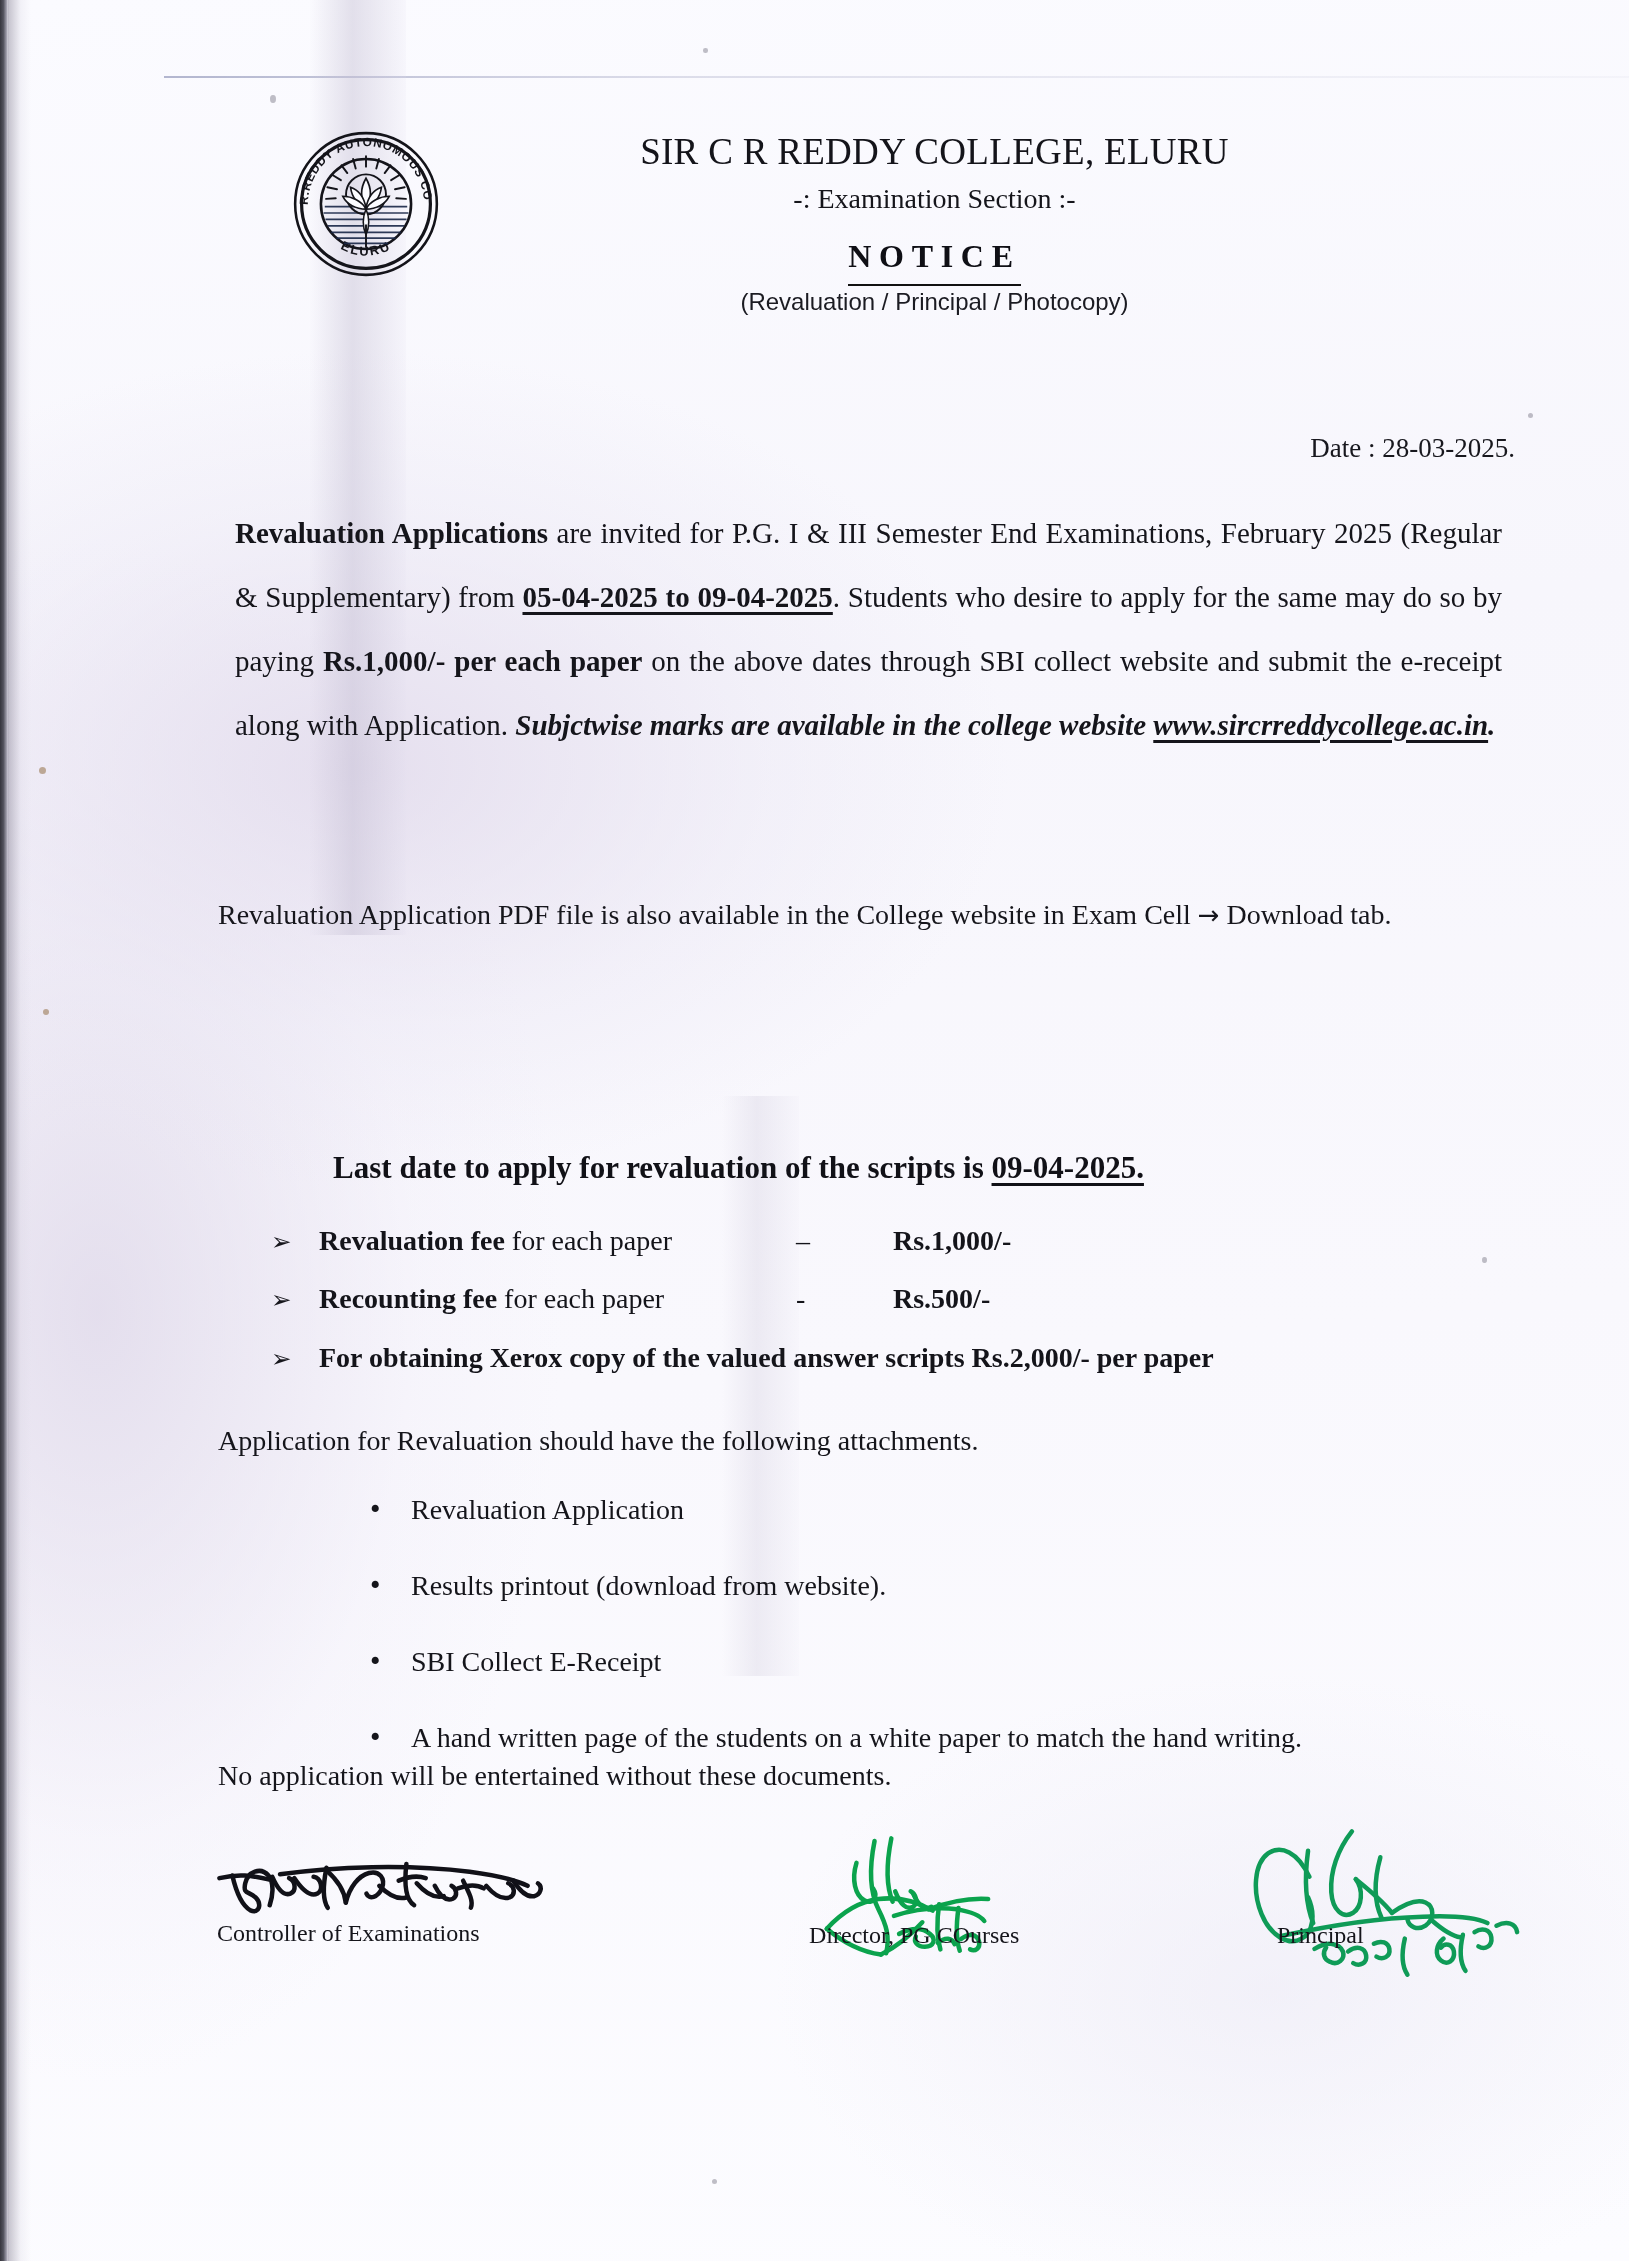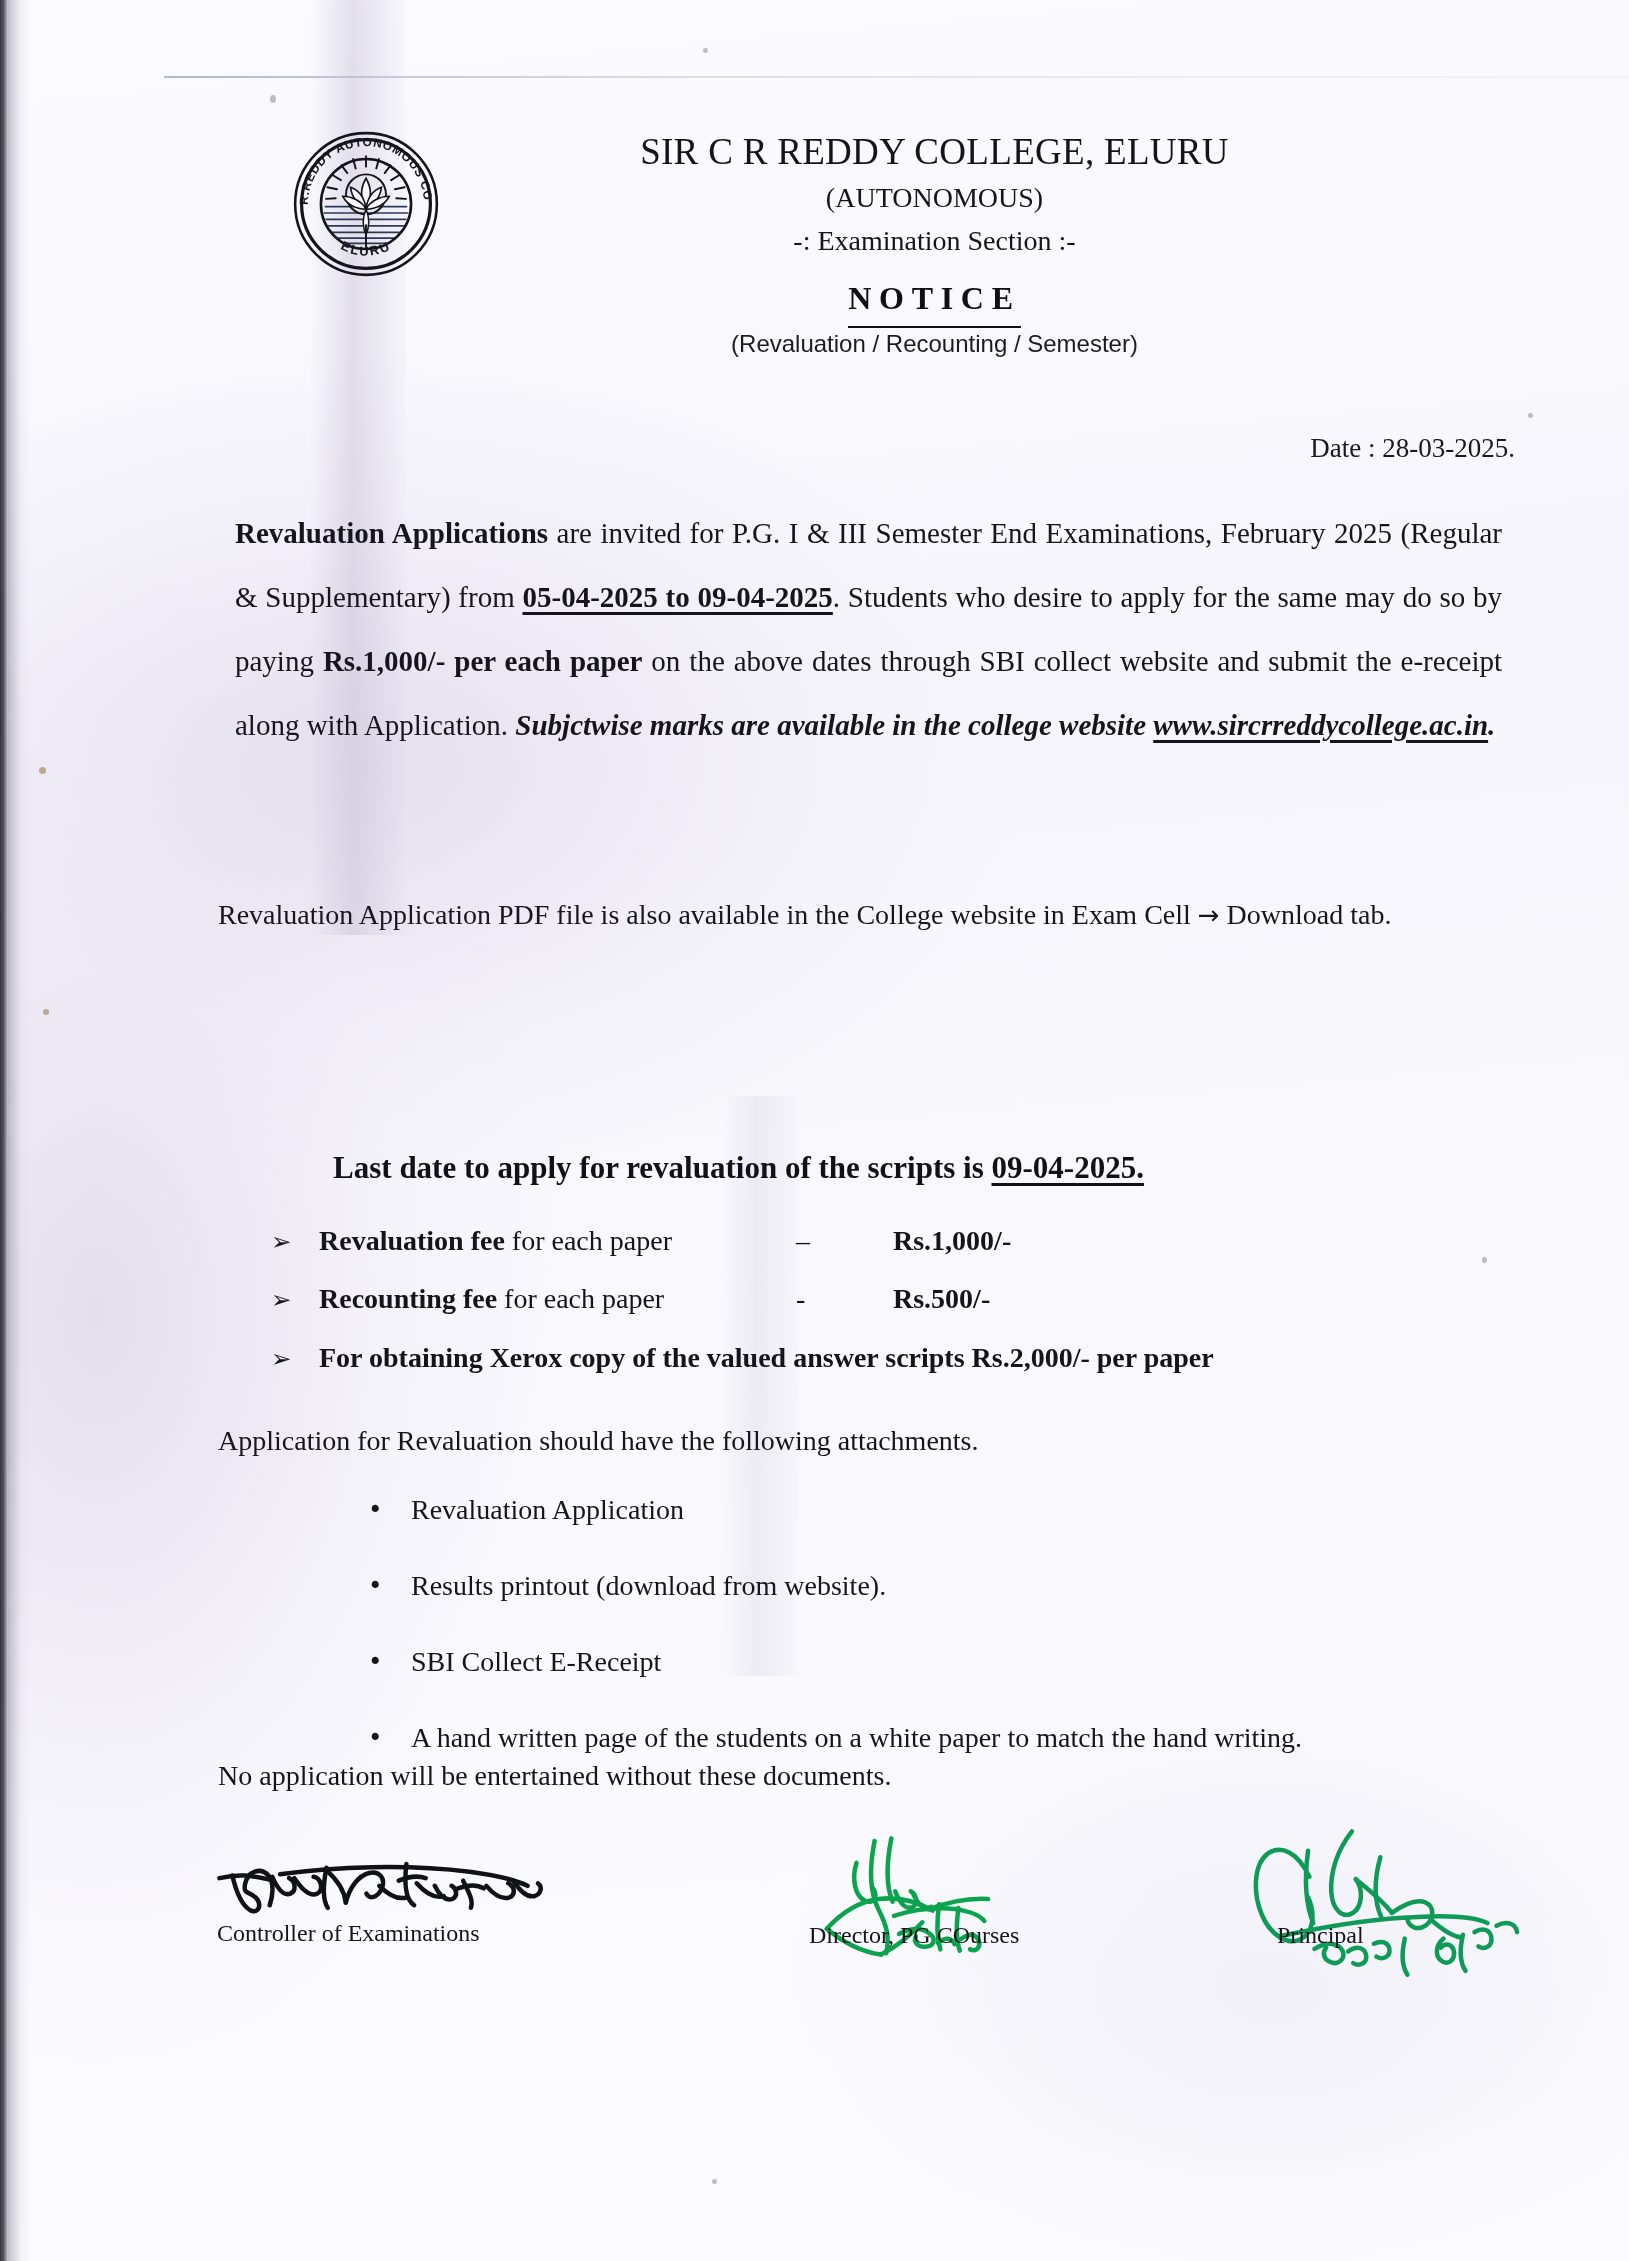--- a/index.html
+++ b/index.html
@@ -236,24 +236,23 @@
           <path d="M116,126 C100,126 86,118 80,106 C94,106 110,114 116,126 Z"></path>
           <path d="M116,126 C132,126 146,118 152,106 C138,106 122,114 116,126 Z"></path>
         </g>
         <path d="M116,126 C110,140 110,152 116,166 C122,152 122,140 116,126 Z" fill="#fbfbff" stroke="#14141a" stroke-width="2.4"></path>
         <line x1="116" y1="150" x2="116" y2="186" stroke="#14141a" stroke-width="3"></line>
       </svg>
     </div>
 
     <div class="title-block">
       <div class="college-name">SIR C R REDDY COLLEGE, ELURU</div>
-      <div class="autonomous">(AUTONOMOUS)</div>
       <div class="exam-section">-: Examination Section :-</div>
       <div class="notice-word"><span>NOTICE</span></div>
-      <div class="notice-sub">(Revaluation / Recounting / Semester)</div>
+      <div class="notice-sub">(Revaluation / Principal / Photocopy)</div>
     </div>
 
     <div class="date-line">Date : 28-03-2025.</div>
 
     <div class="body-wrap">
       <p class="para"><span class="b">Revaluation Applications</span><span> are invited for P.G. I &amp; III Semester End Examinations, February 2025 (Regular &amp; Supplementary) from </span><span class="b u">05-04-2025 to 09-04-2025</span><span>. Students who desire to apply for the same may do so by paying </span><span class="b">Rs.1,000/- per each paper</span><span> on the above dates through SBI collect website and submit the e-receipt along with Application. </span><span class="ital">Subjctwise marks are available in the college website </span><span class="ital u">www.sircrreddycollege.ac.in</span><span class="ital">.</span></p>
     </div>
 
     <div class="pdf-note"><span>Revaluation Application PDF file is also available in the College website in Exam Cell </span><span class="arrow">→</span><span> Download tab.</span></div>
 

